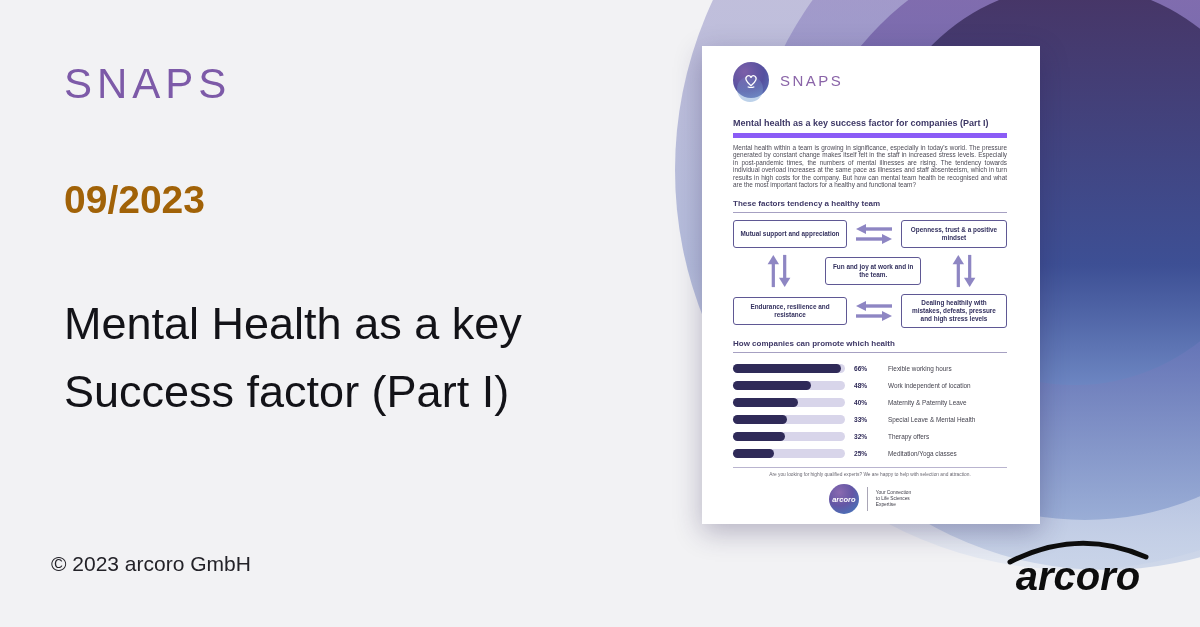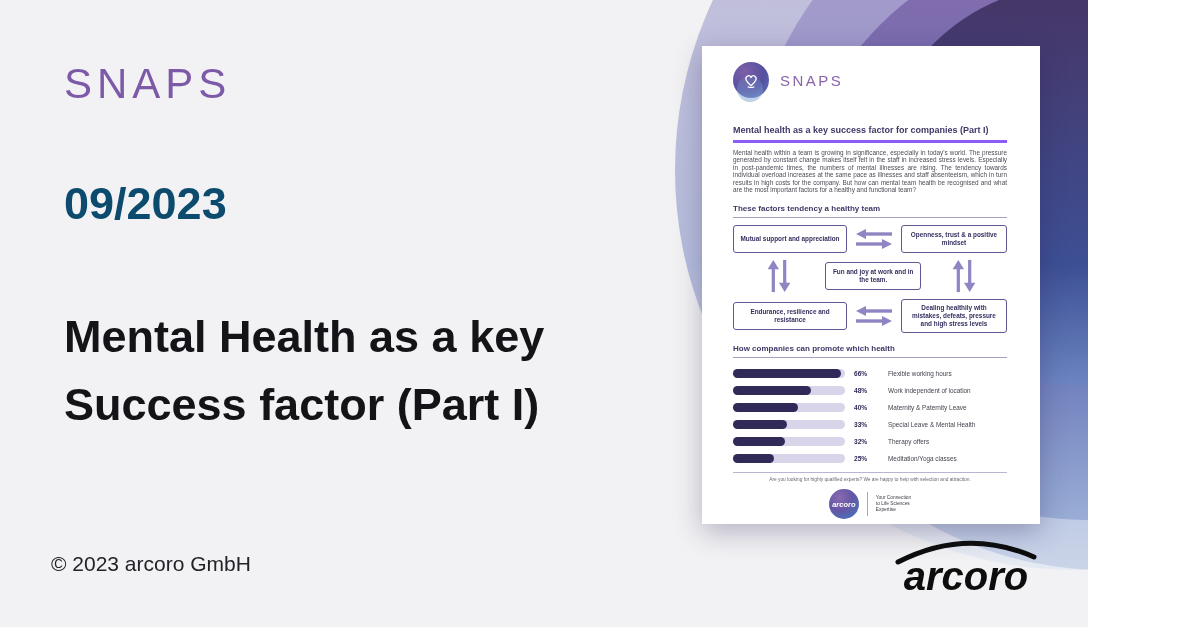--- a/index.html
+++ b/index.html
@@ -1,37 +1,37 @@
 <!DOCTYPE html>
 <html style="--page-bg: #f2f2f4; --purple-heading: #7d5aa8; --dark-text: #131318; --doc-heading: #3e3866; --box-border: #5f5894; --arrow: #8e86c3; --bar-fill: #2f2a58; --bar-track: #d8d5ea; --logo-black: #0d0d0d;"><head>
 <meta charset="utf-8">
 <style>
   * { margin:0; padding:0; box-sizing:border-box; }
   html,body { width:1200px; height:627px; }
   body { font-family:"Liberation Sans", sans-serif; overflow:hidden; }
 
-  .card { position:relative; width:1088px; height:627px; background:var(--page-bg); overflow:hidden; }
+  .card { position:relative; width:1200px; height:627px; background:var(--page-bg); overflow:hidden; }
 
   
   .bg { position:absolute; inset:0; overflow:hidden; }
   .circ { position:absolute; border-radius:50%; }
   .circ1 { left:675px; top:-230px; width:800px; height:800px; opacity:.62;
            background:linear-gradient(180deg,#b2a2cc 0%,#8f9ccd 62%,#dde4f1 96%); }
   .circ2 { left:745px; top:-150px; width:720px; height:720px; opacity:.62;
            background:linear-gradient(180deg,#9c82bd 0%,#7487c6 66%,#b9c8e3 100%); }
   .circ3 { left:795px; top:-60px; width:580px; height:580px; opacity:.78;
            background:linear-gradient(180deg,#7e60a6 0%,#4f5da9 64%,#8fa5d2 100%); }
   .circ4 { left:875px; top:-15px; width:400px; height:400px; opacity:.92;
            background:linear-gradient(180deg,#42305f 0%,#3a4d92 70%,#6c86c2 100%); }
 
   
   .snaps-heading { position:absolute; left:64px; top:60px; font-size:42px; letter-spacing:5px;
                    font-weight:300; color:var(--purple-heading); }
-  .date-heading  { position:absolute; left:64px; top:178px; font-size:45px; font-weight:700; color:#0c4a6e; }
-  .main-title    { position:absolute; left:64px; top:303px; font-size:45px; font-weight:700;
+  .date-heading  { position:absolute; left:64px; top:178px; font-size:39px; font-weight:700; color:#a16207; }
+  .main-title    { position:absolute; left:64px; top:290px; font-size:45px; font-weight:400;
                    color:var(--dark-text); line-height:68px; }
   .copyright     { position:absolute; left:51px; top:552px; font-size:21px; color:#232228; }
 
   
   .arcoro-big { position:absolute; right:46px; bottom:28px; width:152px; text-align:center; }
   .arcoro-big svg { display:block; margin:0 auto; }
   .arcoro-text { font-size:40px; font-style:italic; font-weight:700; color:var(--logo-black);
                  margin-top:-11px; letter-spacing:0; }
 
   
@@ -39,22 +39,22 @@
          box-shadow:0 8px 26px rgba(40,30,80,.30); padding:14px 33px 0 31px; }
 
   .doc-header { display:flex; align-items:center; gap:11px; margin-top:2px; }
   .doc-logo-blob { position:relative; width:36px; height:36px; border-radius:50%;
         background:radial-gradient(circle at 32% 28%, #7c5fa8 0%, #55509f 55%, #5b79bd 100%); }
   .doc-logo-blob::after { content:""; position:absolute; left:4px; bottom:-4px; width:26px; height:26px;
         border-radius:50%; background:linear-gradient(180deg, rgba(120,140,200,.25), rgba(130,170,215,.55)); }
   .doc-logo-blob svg { position:absolute; left:8px; top:8px; z-index:2; }
   .doc-brand { font-size:15px; letter-spacing:2.5px; color:#8a64a8; }
 
-  .doc-title { margin-top:27px; font-size:9px; font-weight:700; color:var(--doc-heading);
-               padding-bottom:5px; border-bottom:3px solid #8b5cf6; }
+  .doc-title { margin-top:20px; font-size:9px; font-weight:700; color:var(--doc-heading);
+               padding-bottom:5px; border-bottom:5px solid #8b5cf6; }
   .doc-intro { margin-top:6px; font-size:6.4px; line-height:7.4px; text-align:justify; color:#4d4b56; }
 
   .section-head { margin-top:11px; font-size:8px; font-weight:700; color:var(--doc-heading);
                   padding-bottom:4px; border-bottom:1px solid #a6a0c2; }
 
   .diagram { margin-top:7px; }
   .d-row { display:flex; align-items:center; justify-content:space-between; }
   .d-row + .d-row { margin-top:5px; }
   .fbox { border:1px solid var(--box-border); border-radius:3px; background:#fff;
           font-size:6.4px; font-weight:700; color:#33305e; text-align:center; line-height:8px;

